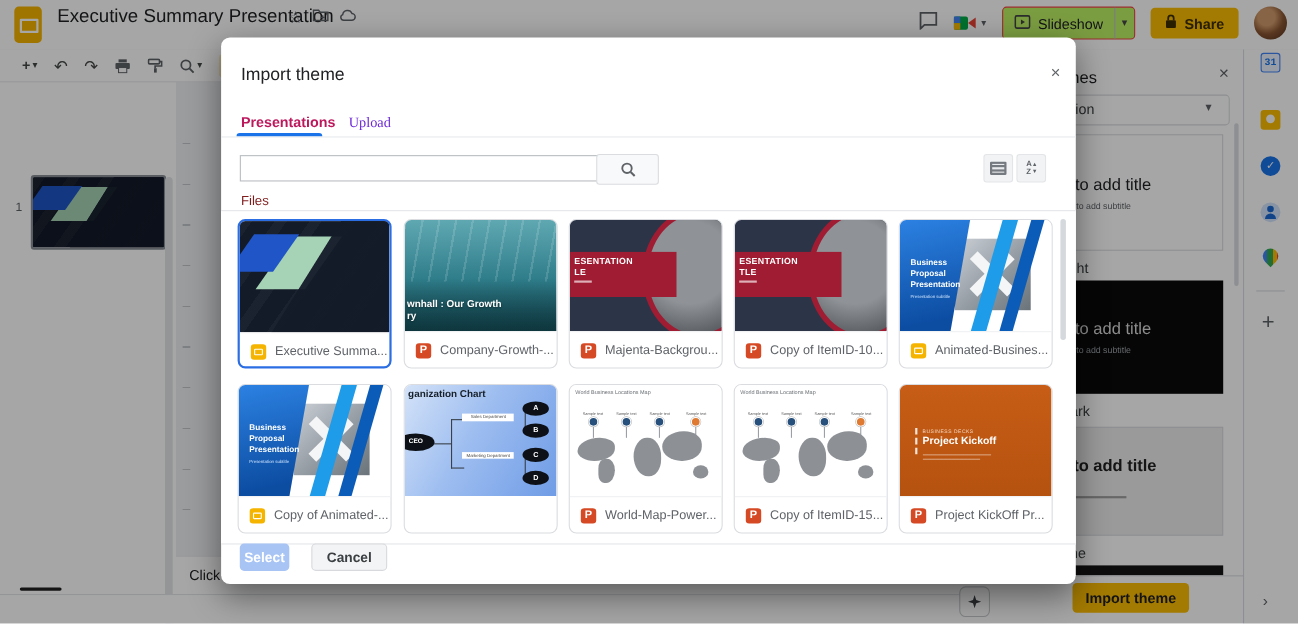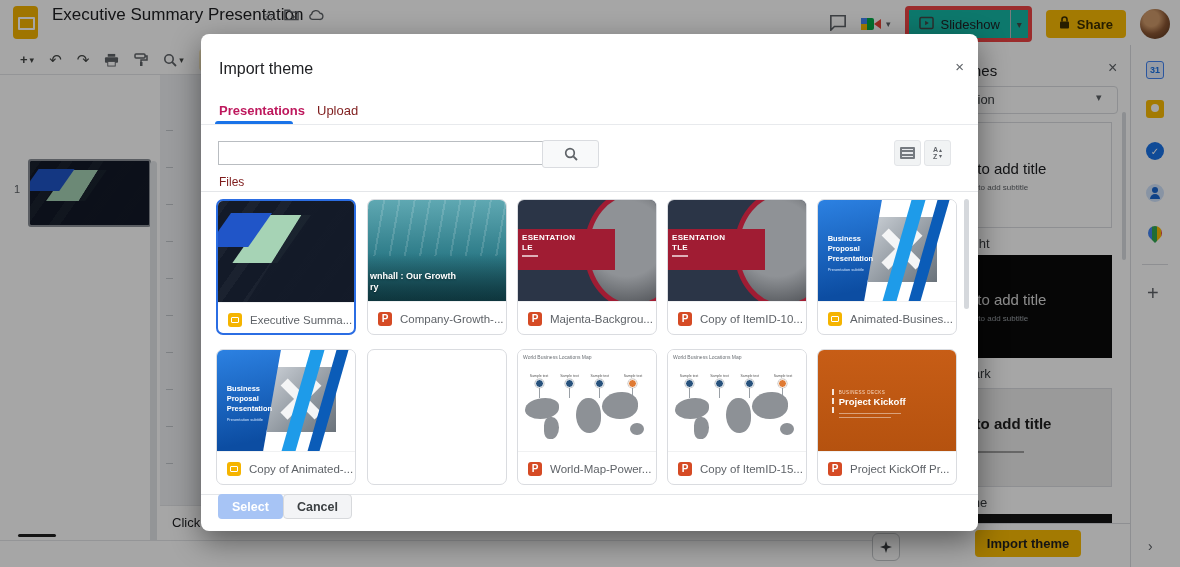--- a/index.html
+++ b/index.html
@@ -8,21 +8,21 @@
 
   
   .topbar{position:absolute;left:0;top:0;width:1180px;height:45px;background:#fff;z-index:2;}
   .slides-logo{position:absolute;left:13px;top:6px;width:25px;height:33px;background:#f5b400;border-radius:4px;}
   .slides-logo::after{content:"";position:absolute;left:5px;top:11px;width:13px;height:9px;border:2.5px solid #fff;border-radius:1px;}
   .doc-title{position:absolute;left:52px;top:5px;font-size:17px;color:#202124;}
   .title-icons{position:absolute;left:262px;top:7px;display:flex;gap:9px;align-items:center;color:#5f6368;}
   .menubar{position:absolute;left:52px;top:26px;display:flex;gap:17px;font-size:13px;color:#202124;}
   .menubar .last-edit{color:#80868b;margin-left:6px;}
   .tb-right{position:absolute;right:10px;top:6px;display:flex;align-items:center;gap:14px;}
-  .btn-slideshow{display:flex;align-items:center;height:28px;border:4px solid #ef4444;border-radius:4px;background:#14b8a6;font-size:13px;color:#202124;justify-content:space-between;}
+  .btn-slideshow{display:flex;align-items:center;height:28px;border:1px solid #ef4444;border-radius:4px;background:#bef264;font-size:13px;color:#202124;justify-content:space-between;}
   .btn-slideshow .main{display:flex;align-items:center;gap:7px;padding:0 10px;}
   .btn-slideshow .caret{border-left:1px solid #babdc2;padding:0 6px;color:#444746;font-size:10px;align-self:stretch;display:flex;align-items:center;}
   .btn-share{display:flex;align-items:center;gap:7px;height:28px;padding:0 13px;background:#fbbc04;border-radius:4px;font-size:13px;font-weight:700;color:#3c2f00;}
   .avatar{width:30px;height:30px;border-radius:50%;background:radial-gradient(circle at 38% 32%,#d09a6a 0 28%,#8a5633 55%,#4e2e18 100%);}
 
   
   .toolbar{position:absolute;left:0;top:45px;width:900px;height:30px;background:#fff;border-bottom:1px solid #e3e5e8;z-index:2;
            display:flex;align-items:center;gap:15px;padding-left:20px;box-sizing:border-box;color:#444746;font-size:13px;}
   .tool{display:flex;align-items:center;gap:2px;}
   .cursor-tool{background:#feefc3;border-radius:4px;width:24px;height:22px;display:flex;align-items:center;justify-content:center;}
@@ -82,21 +82,21 @@
   
   .scrim{position:absolute;inset:0;background:rgba(0,0,0,.35);z-index:10;}
 
   
   .dialog{position:absolute;left:201px;top:34px;width:777px;height:497px;background:#fff;border-radius:8px;z-index:20;
           box-shadow:0 10px 30px rgba(0,0,0,.45);}
   .dlg-title{position:absolute;left:18px;top:26px;font-size:16px;color:#202124;}
   .dlg-close{position:absolute;right:14px;top:24px;font-size:15px;color:#5f6368;cursor:default;}
   .tab{position:absolute;top:69px;font-size:13px;}
   .tab.active{font-weight:700;color:#be185d;}
-  .tab.idle{color:#7f1d1d;}
+  .tab.idle{color:#6d28d9;font-family:Liberation Serif, serif;}
   .tab-underline{position:absolute;left:14px;top:87px;width:78px;height:3px;background:#1a73e8;border-radius:3px 3px 0 0;}
   .tab-divider{position:absolute;left:0;top:90px;width:777px;height:1px;background:#e8eaed;}
   .search-input{position:absolute;left:17px;top:107px;width:317px;height:22px;border:1px solid #b9bdc1;background:#fff;font:13px "Liberation Sans",sans-serif;padding:0 6px;box-sizing:content-box;}
   .search-btn{position:absolute;left:341px;top:106px;width:55px;height:26px;background:#f8f9fa;border:1px solid #dadce0;border-radius:3px;display:flex;align-items:center;justify-content:center;}
   .view-btn{position:absolute;top:106px;width:27px;height:26px;background:#f1f3f4;border:1px solid #e3e5e8;border-radius:3px;display:flex;align-items:center;justify-content:center;box-sizing:border-box;}
   .listglyph{width:15px;height:12px;background:#757a80;border-radius:1px;display:flex;flex-direction:column;justify-content:space-evenly;padding:0 2px;box-sizing:border-box;}
   .listglyph i{height:1.5px;background:#e8eaed;}
   .azglyph{display:flex;align-items:center;gap:1px;color:#5f6368;}
   .azglyph .l{display:flex;flex-direction:column;font-size:7px;font-weight:700;line-height:1;}
   .azglyph .a{display:flex;flex-direction:column;font-size:6px;line-height:1;}
@@ -104,21 +104,21 @@
   .files-viewport{position:absolute;left:0;top:157px;width:777px;height:302px;border-top:1px solid #e4e6e9;border-bottom:1px solid #e4e6e9;background:#fff;overflow:hidden;}
   .dlg-scroll{position:absolute;left:763px;top:165px;width:5px;height:110px;background:#d5d8dc;border-radius:3px;}
   .fcard{position:absolute;width:140px;height:136px;background:#fff;border:1px solid #dadce0;border-radius:7px;overflow:hidden;box-sizing:border-box;}
   .fcard.sel{border:2px solid #2b6de3;}
   .fthumb{position:relative;width:100%;height:101px;overflow:hidden;}
   .flabel{display:flex;align-items:center;gap:8px;height:33px;padding-left:10px;border-top:1px solid #f0f1f2;}
   .fname{font-size:11.5px;color:#5f6368;white-space:nowrap;overflow:hidden;}
   .fi-slides{width:14px;height:14px;background:#f5b400;border-radius:3px;position:relative;flex:none;}
   .fi-slides::after{content:"";position:absolute;left:3px;top:4px;width:6px;height:4px;border:1.6px solid #fff;border-radius:1px;}
   .fi-ppt{width:14px;height:14px;background:#d54a24;border-radius:3px;color:#fff;font-size:10px;font-weight:700;display:flex;align-items:center;justify-content:center;flex:none;}
-  .btn-select{position:absolute;left:17px;top:460px;height:25px;padding:0 14px;background:#a7c4f5;border:none;border-radius:4px;color:#fff;font-size:12.5px;font-weight:700;font-family:inherit;}
+  .btn-select{position:absolute;left:17px;top:460px;height:25px;padding:0 4px;background:#a7c4f5;border:none;border-radius:4px;color:#fff;font-size:12.5px;font-weight:700;font-family:inherit;}
   .btn-cancel{position:absolute;left:82px;top:460px;height:25px;padding:0 13px;background:#f3f4f6;border:1px solid #d7d9dc;border-radius:4px;color:#3c4043;font-size:12.5px;font-weight:700;font-family:inherit;}
 
   
   .d-exec{background:#131a28;width:100%;height:100%;position:relative;}
   .d-exec .de-stripes{position:absolute;inset:0;background:repeating-linear-gradient(125deg,rgba(255,255,255,.035) 0 9px,transparent 9px 26px);}
   .d-exec .de-g{position:absolute;left:23%;top:14%;width:33%;height:48%;background:#a6d3b5;transform:skewX(-35deg);}
   .d-exec .de-b{position:absolute;left:1%;top:12%;width:30%;height:34%;background:#2055c8;transform:skewX(-35deg);}
   .d-exec .de-cut{position:absolute;inset:0;background:linear-gradient(122deg,transparent 46%,rgba(19,26,40,.95) 46.5%);}
 
   .d-growth{background:linear-gradient(180deg,#5fa8b2 0%,#2e7c89 55%,#17505a 100%);width:100%;height:100%;position:relative;}
@@ -301,21 +301,21 @@
     <div class="tiny-dash" style="left:90px;top:62px;"></div>
   </div>
   <div class="tp-label" style="left:925px;top:495px;">Streamline</div>
 
   <div class="tp-card" style="top:514px;height:10px;background:#141414;"></div>
   <div class="tp-scroll"></div>
   <div class="tp-footer"></div>
   <div class="btn-import">Import theme</div>
 
   <div class="siderail"></div>
-  <div class="rail-ic ic-cal" style="top:61px;">31</div>
+  <div class="rail-ic ic-cal" style="top:48px;font-family:Liberation Mono, monospace;">31</div>
   <div class="rail-ic ic-keep" style="top:100px;"></div>
   <div class="rail-ic ic-tasks" style="top:142px;">✓</div>
   <div class="rail-ic ic-contacts" style="top:184px;"></div>
   <div class="rail-ic" style="top:226px;left:1148px;">
       <div class="ic-maps"></div>
     </div>
   <div class="rail-div"></div>
   <div class="rail-plus">+</div>
   <div class="rail-collapse">›</div>
 
@@ -479,20 +479,38 @@
             <div class="db-s">Presentation subtitle</div>
           </div>
         </div>
         <div class="flabel">
             <span class="fi-slides"></span>
             <span class="fname">Copy of Animated-...</span>
           </div>
       </div>
 
       <div class="fcard" style="left:166px;top:157px;">
+        <div class="fthumb">
+          <div class="d-org">
+            <div class="do-title">ganization Chart</div>
+            <div class="ln" style="left:18px;top:52%;width:24px;height:1px;"></div>
+            <div class="ln" style="left:42px;top:31%;width:1px;height:44%;"></div>
+            <div class="ln" style="left:42px;top:31%;width:12px;height:1px;"></div>
+            <div class="ln" style="left:42px;top:74%;width:12px;height:1px;"></div>
+            <div class="do-ceo">CEO</div>
+            <div class="do-box" style="top:26%;">Sales Department</div>
+            <div class="do-box" style="top:60%;">Marketing Department</div>
+            <div class="ln" style="right:28px;top:24%;width:1px;height:18%;"></div>
+            <div class="ln" style="right:28px;top:62%;width:1px;height:18%;"></div>
+            <div class="do-oval" style="top:15%;">A</div>
+            <div class="do-oval" style="top:35%;">B</div>
+            <div class="do-oval" style="top:56%;">C</div>
+            <div class="do-oval" style="top:77%;">D</div>
+          </div>
+        </div>
       </div>
 
       <div class="fcard" style="left:316px;top:157px;">
         <div class="fthumb">
           <div class="d-map">
             <div class="mp-title">World Business Locations Map</div>
             <div class="pin" style="left:12%;">
                 <span class="lbl">Sample text</span>
                 <span class="head navy"></span>
                 <span class="stem"></span>

